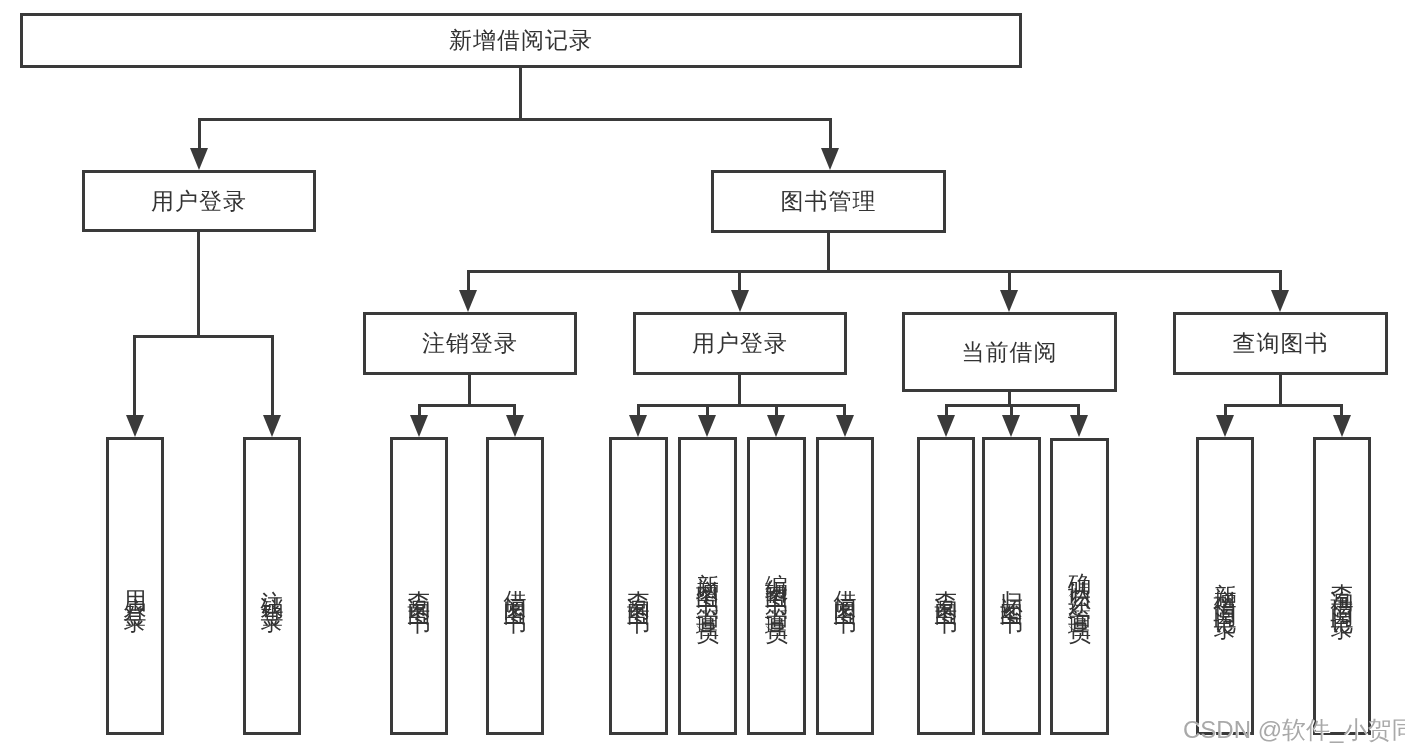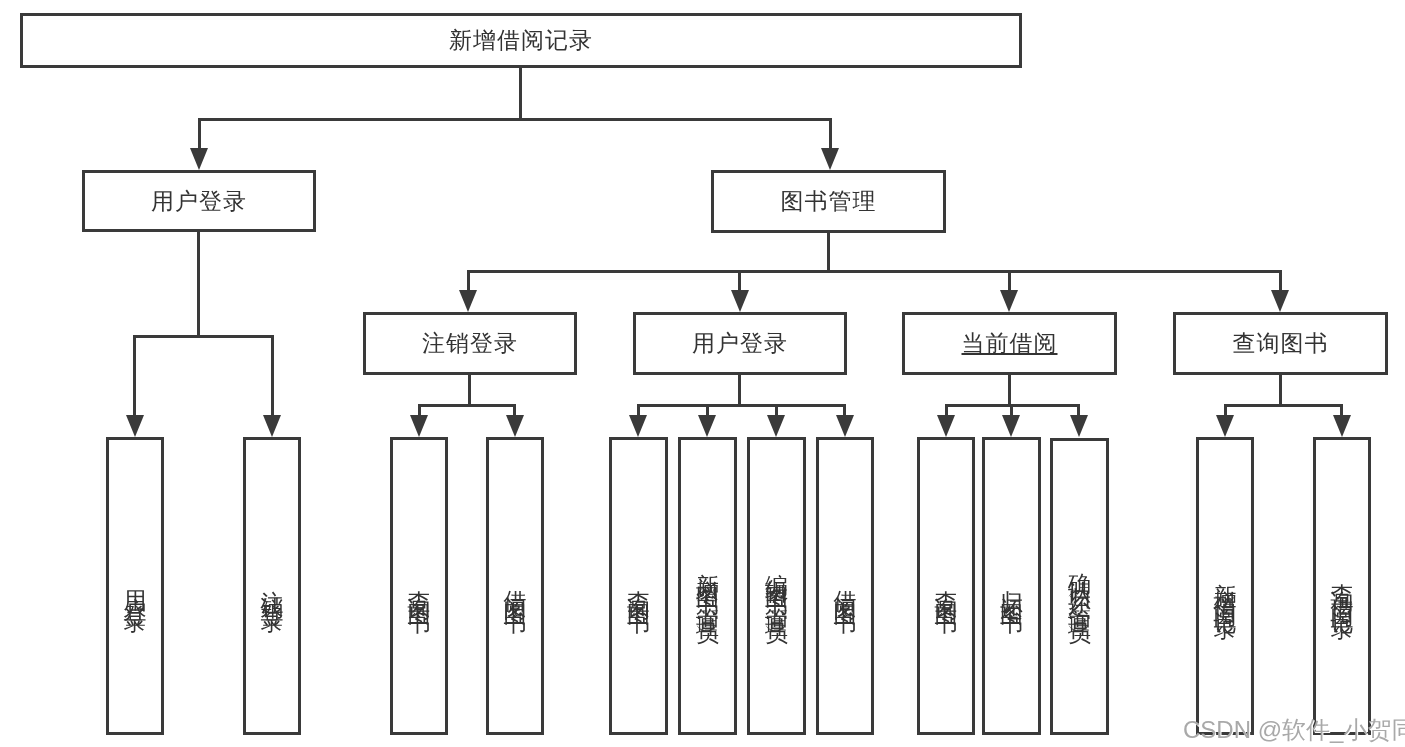--- a/index.html
+++ b/index.html
@@ -71,21 +71,21 @@
 <div class="arrow" style="left:740px;top:290px;"></div>
 <div class="arrow" style="left:1009px;top:290px;"></div>
 <div class="arrow" style="left:1280px;top:290px;"></div>
 
 <div class="node" style="left:363px;top:312px;width:214px;height:63px;">
   <span class="lbl">注销登录</span>
 </div>
 <div class="node" style="left:633px;top:312px;width:214px;height:63px;">
   <span class="lbl">用户登录</span>
 </div>
-<div class="node" style="left:902px;top:312px;width:215px;height:63px;text-decoration:underline;">
+<div class="node" style="left:902px;top:312px;width:215px;height:80px;">
   <span class="lbl">当前借阅</span>
 </div>
 <div class="node" style="left:1173px;top:312px;width:215px;height:63px;">
   <span class="lbl">查询图书</span>
 </div>
 
 <div class="vline" style="left:468px;top:374px;height:32px;"></div>
 <div class="hline" style="left:418px;top:404px;width:98px;"></div>
 <div class="vline" style="left:418px;top:404px;height:14px;"></div>
 <div class="vline" style="left:513px;top:404px;height:14px;"></div>

